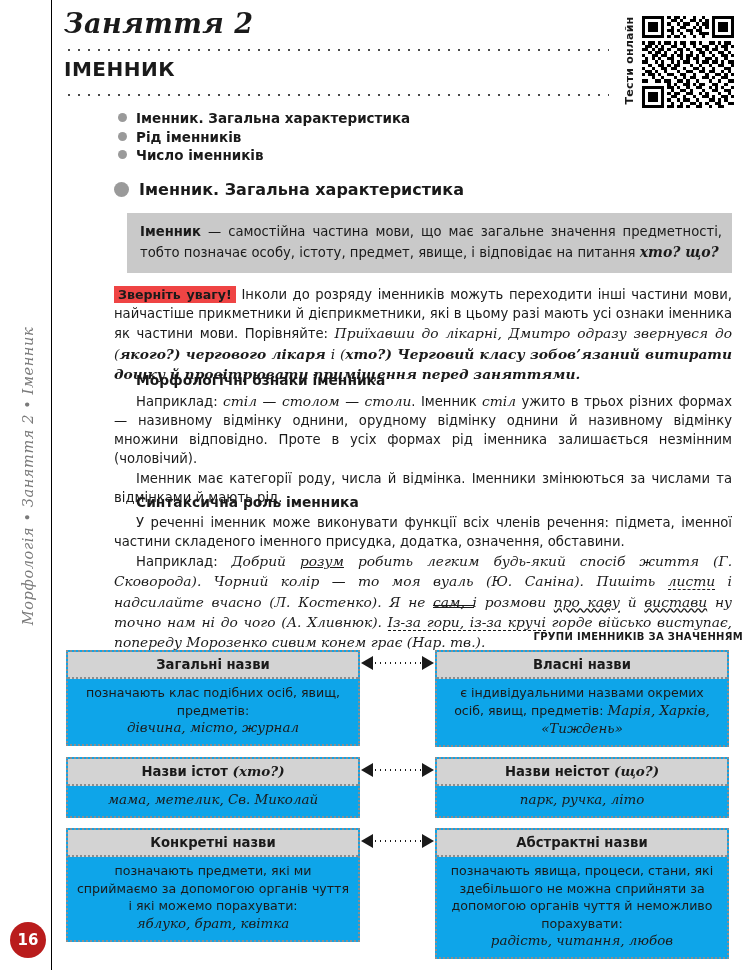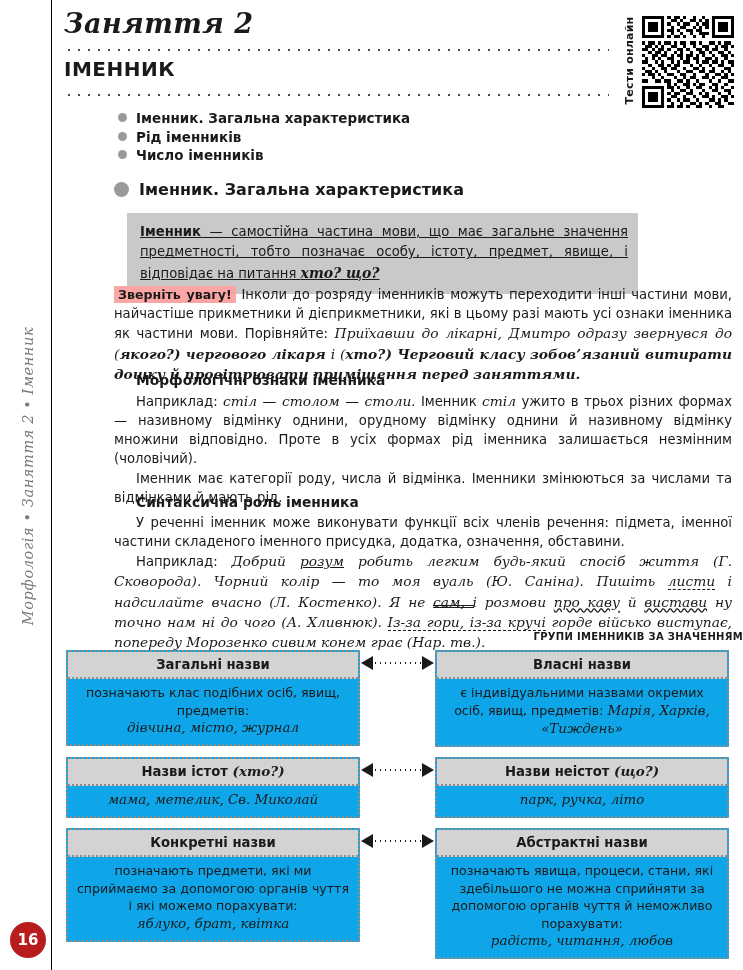--- a/index.html
+++ b/index.html
@@ -154,48 +154,47 @@
     width: 15px; height: 15px;
     border-radius: 50%;
     background: #9a9a9a;
     margin-right: 10px;
   }
 
   
   .def-box {
     position: absolute;
     left: 75px; top: 213px;
-    width: 511px;
+    width: 605px;
     background: #c9c9c9;
     padding: 9px 10px 9px 13px;
     box-sizing: border-box;
     font-size: 13.2px;
     line-height: 1.55;
     text-align: justify;
-    text-decoration: underline;
   }
   .def-box b { font-weight: bold; }
   .def-box .ital-q {
     font-family: "DejaVu Serif", "Liberation Serif", serif;
     font-style: italic;
     font-weight: bold;
     font-size: 14px;
   }
 
   
   .attention {
     position: absolute;
     left: 62px; top: 285px;
     width: 618px;
     font-size: 13.2px;
     line-height: 1.45;
     text-align: justify;
   }
   .att-tag {
-    background: #fca5a5;
+    background: #ef4444;
     font-weight: bold;
     padding: 1px 4px;
     font-size: 12.6px;
   }
   .att-ital {
     font-family: "DejaVu Serif", "Liberation Serif", serif;
     font-style: italic;
     font-size: 13.8px;
   }
   .att-ital b { font-weight: bold; }

